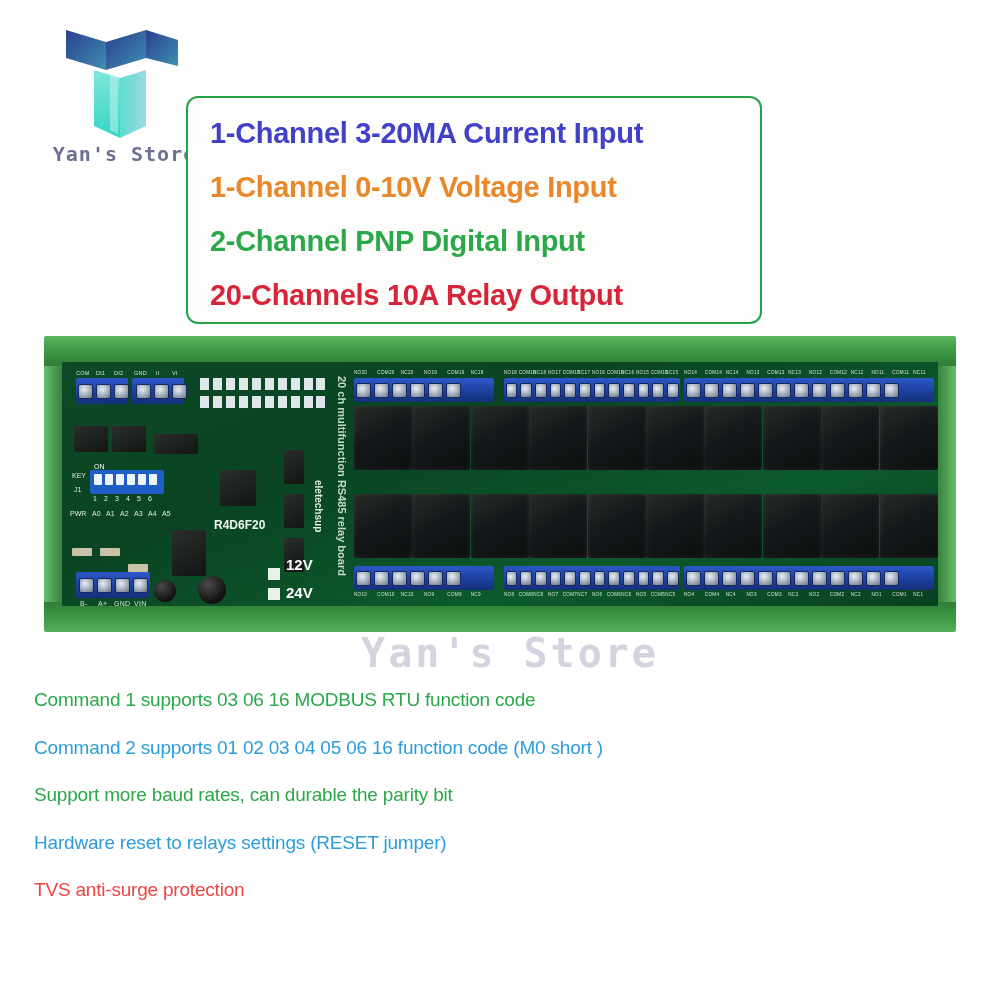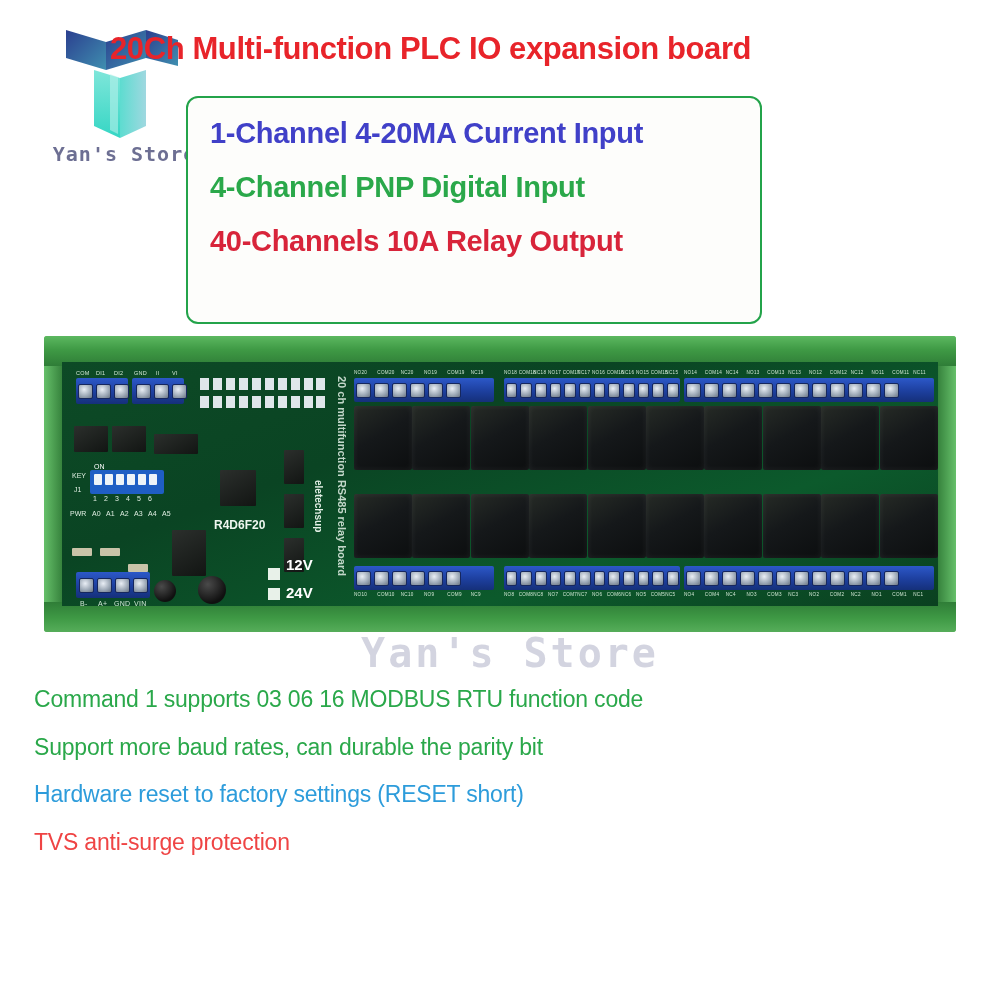--- a/index.html
+++ b/index.html
@@ -79,21 +79,21 @@
   .smd{position:absolute;background:#c9c3a8;border-radius:1px;}
 
   #wm-center{
     position:absolute;left:300px;top:630px;width:420px;text-align:center;
     font-size:40px;letter-spacing:3px;color:rgba(120,124,160,.33);
     font-family:"DejaVu Sans Mono",monospace;font-weight:bold;
   }
 
   
   #bullets{position:absolute;left:34px;top:676px;width:950px;}
-  .bullet{font-size:23px;line-height:47.5px;white-space:nowrap;letter-spacing:-0.2px;}
+  .bullet{font-size:19px;line-height:47.5px;white-space:nowrap;letter-spacing:-0.2px;}
 </style>
 </head>
 <body>
 
 <div id="header">
 
   <div id="brand-logo">
     <svg width="130" height="140" viewBox="0 0 130 140">
       <defs>
         <linearGradient id="lgTop" x1="0" y1="0" x2="1" y2="1">
@@ -112,26 +112,26 @@
       <polygon points="8,8 48,20 48,48 8,36" fill="url(#lgTop)"></polygon>
       <polygon points="48,20 88,8 88,36 48,48" fill="url(#lgTop)"></polygon>
       <polygon points="88,8 120,18 120,44 88,36" fill="url(#lgTop)"></polygon>
       <polygon points="36,48 62,56 62,116 36,104" fill="url(#lgBot)"></polygon>
       <polygon points="62,56 88,48 88,104 62,116" fill="url(#lgMid)"></polygon>
       <polygon points="52,52 60,55 60,112 52,108" fill="#bff3ec" opacity=".55"></polygon>
     </svg>
   </div>
   <div id="brand-name">Yan's Store</div>
 
-  <div id="product-title">20Ch Multi-function PLC IO expansion board</div>
 
   <div id="feature-box">
-    <div class="feature-line" style="color:#4040c8">1-Channel 4-20MA Current Input</div>
-    <div class="feature-line" style="color:#2aa84a">4-Channel PNP Digital Input</div>
-    <div class="feature-line" style="color:#d8243a">40-Channels 10A Relay Output</div>
+    <div class="feature-line" style="color:#4040c8">1-Channel 3-20MA Current Input</div>
+    <div class="feature-line" style="color:#e8882a">1-Channel 0-10V Voltage Input</div>
+    <div class="feature-line" style="color:#2aa84a">2-Channel PNP Digital Input</div>
+    <div class="feature-line" style="color:#d8243a">20-Channels 10A Relay Output</div>
   </div>
 </div>
 
 <div id="board-photo">
   <div id="rail-left"></div>
   <div id="rail-right"></div>
   <div id="rail-top"></div>
   <div id="rail-bottom"></div>
 
   <div id="pcb">
@@ -394,16 +394,17 @@
         <div class="relay" style="left: 467.2px; top: 132px;"></div>
         <div class="relay" style="left: 525.6px; top: 132px;"></div>
       </div>
   </div>
 </div>
 
 <div id="wm-center">Yan's Store</div>
 
 <div id="bullets">
   <div class="bullet" style="color:#2aa84a">Command 1 supports 03 06 16 MODBUS RTU function code</div>
+  <div class="bullet" style="color:#2d9cdb">Command 2 supports 01 02 03 04 05 06 16 function code (M0 short )</div>
   <div class="bullet" style="color:#2aa84a">Support more baud rates, can durable the parity bit</div>
-  <div class="bullet" style="color:#2d9cdb">Hardware reset to factory settings (RESET short)</div>
+  <div class="bullet" style="color:#2d9cdb">Hardware reset to relays settings (RESET jumper)</div>
   <div class="bullet" style="color:#ef4444">TVS anti-surge protection</div>
 </div>
 
 </body></html>

